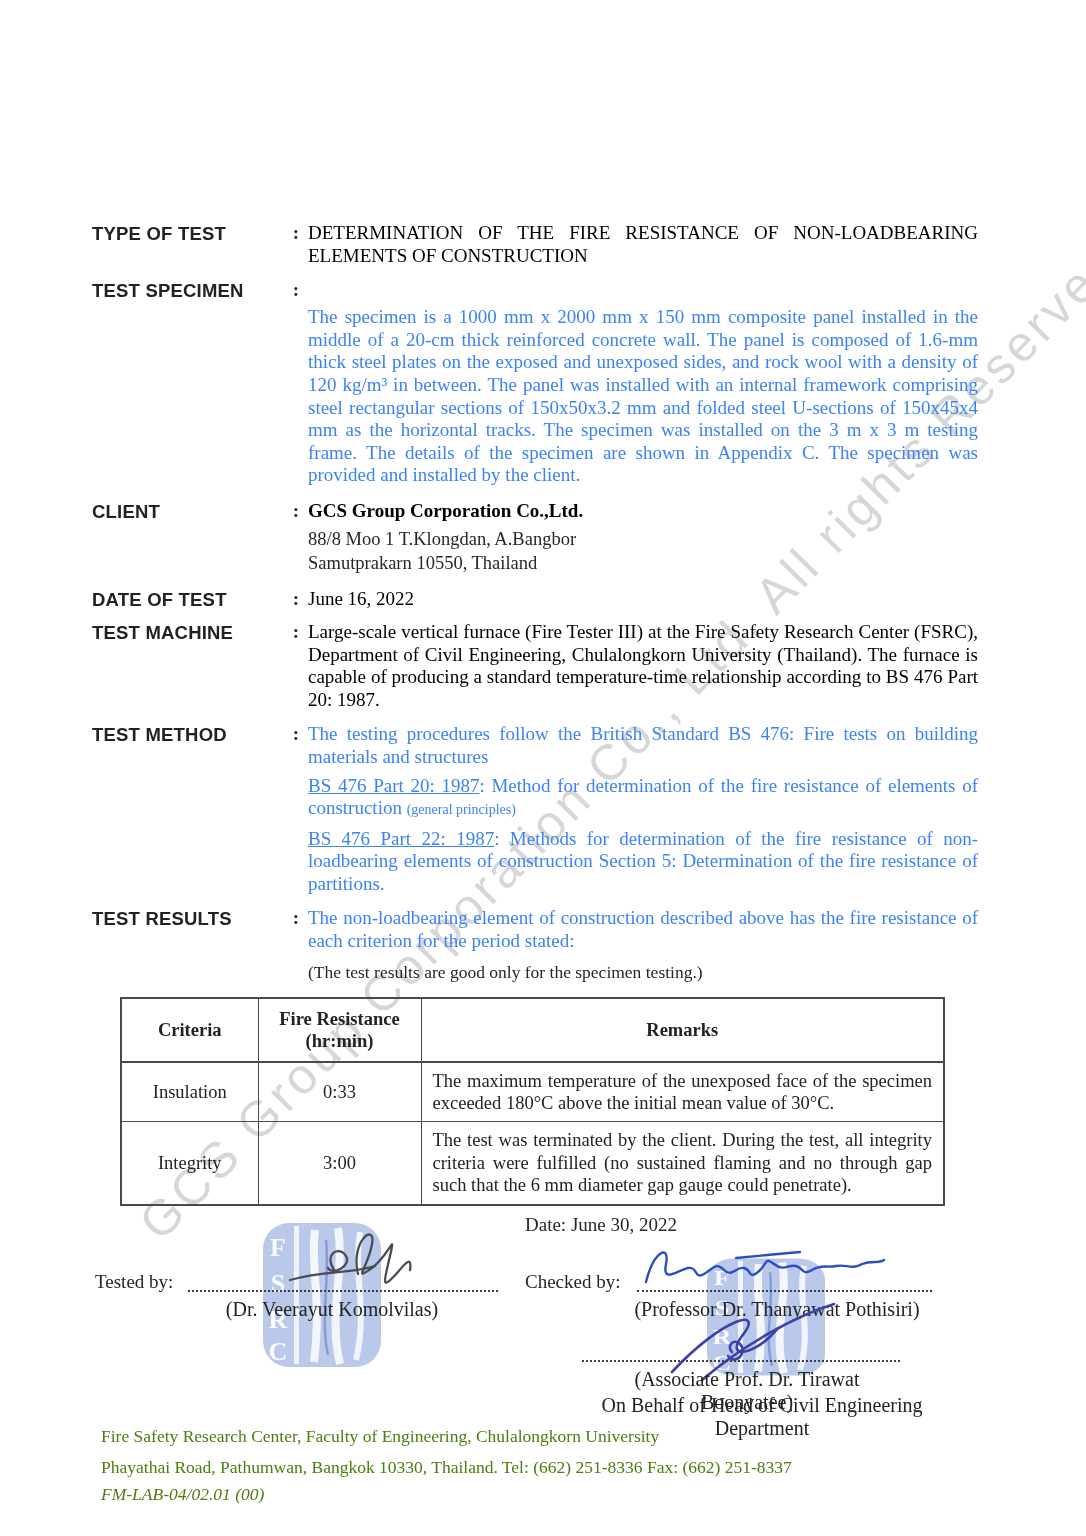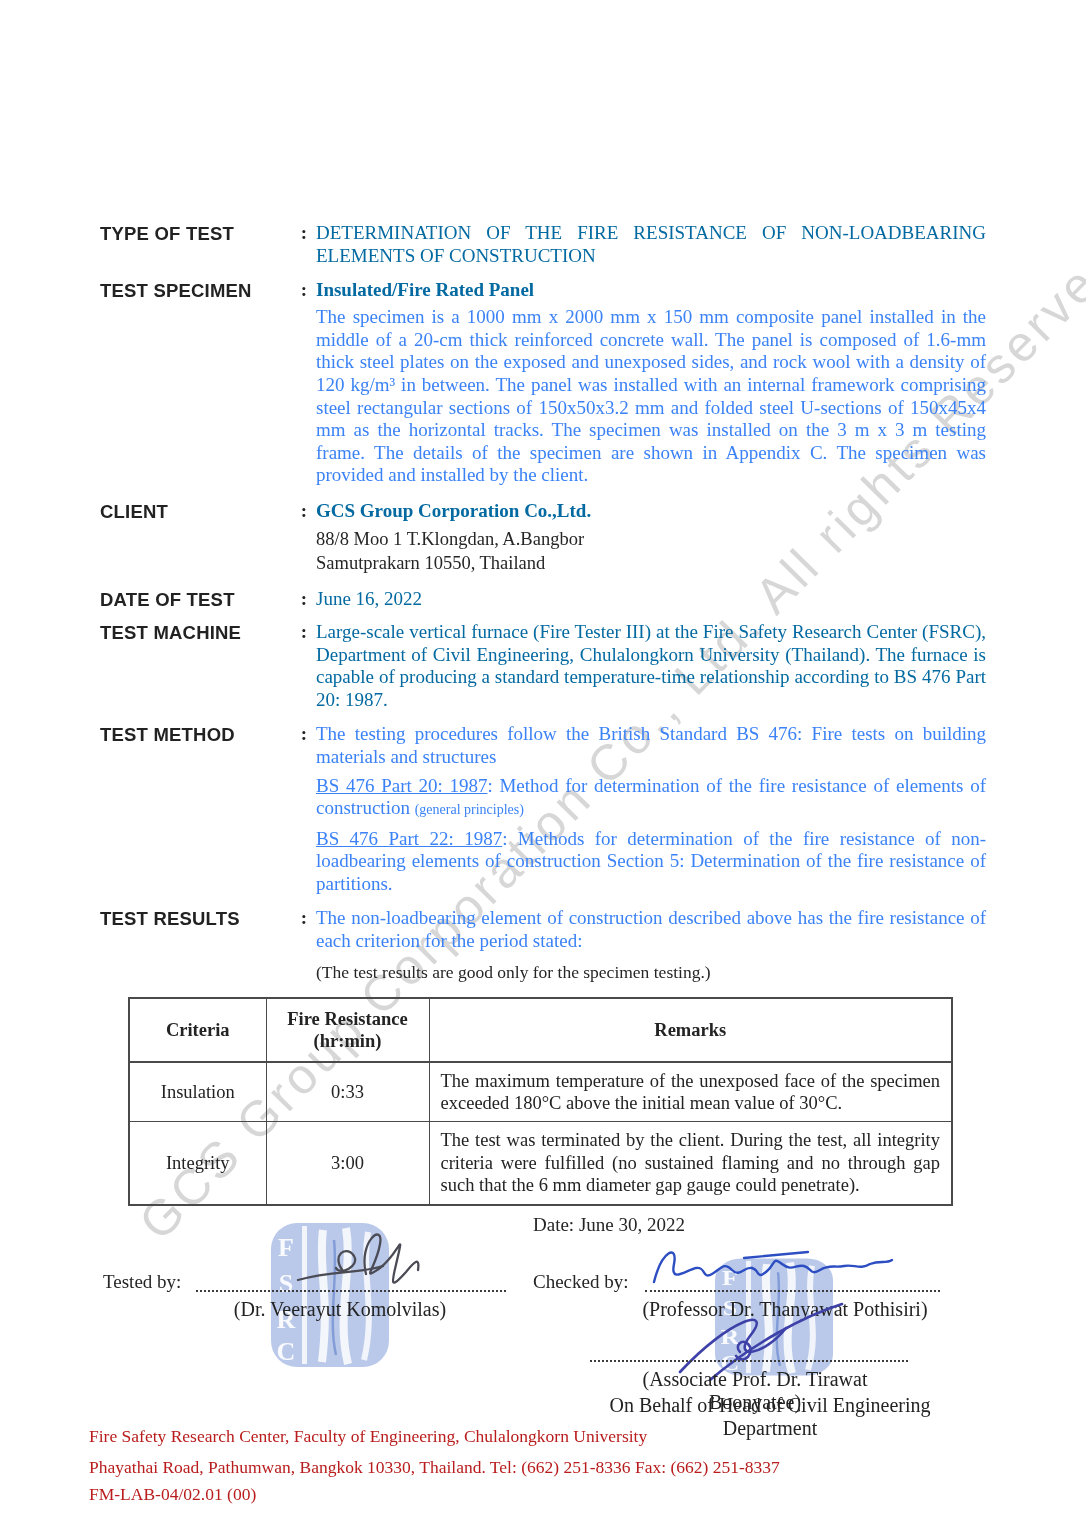--- a/index.html
+++ b/index.html
@@ -22,39 +22,39 @@
     letter-spacing:4px;
     color:#d7d7d7;
     white-space:nowrap;
     transform:rotate(-45.5deg);
     transform-origin:center center;
     z-index:0;
     user-select:none;
   }
   .content{
     position:absolute;
-    left:100px;top:222px;
+    left:92px;top:222px;
     width:886px;
     z-index:1;
   }
   .row{
     display:grid;
     grid-template-columns:192px 24px 1fr;
     align-items:start;
   }
   .flabel{
     font-family:"Liberation Sans", sans-serif;
     font-weight:bold;
     font-size:18.5px;
     color:#222;
     letter-spacing:.2px;
     padding-top:1px;
   }
   .colon{font-weight:bold;font-size:19px;color:#222;text-align:center;}
-  .fvalue{font-size:19px;line-height:22.6px;text-align:justify;color:#0369a1;}
+  .fvalue{font-size:19px;line-height:22.6px;text-align:justify;color:#000000;}
   .bold{font-weight:bold;}
   .indent{margin-left:216px;}
   .para{font-size:19px;line-height:22.6px;text-align:justify;color:#3b82f6;}
   .addr{font-size:18.5px;line-height:24px;}
   .uline{text-decoration:underline;}
   .small-inline{font-size:14px;}
   .note{font-size:17.5px;margin-top:9px;text-align:left;}
   .mb12{margin-bottom:12px;}
   .mb14{margin-bottom:13px;}
   .mb10{margin-bottom:10px;}
@@ -97,47 +97,46 @@
   }
   .abs{position:absolute;}
   .dotline{border-bottom:2px dotted #3c3c3c;height:0;}
   .sig-name{text-align:center;font-size:20px;color:#232323;}
   .stamp{opacity:.85;}
   .sig-svg{pointer-events:none;}
 
   
   .footer{
     position:absolute;
-    left:89px;top:1421px;
+    left:101px;top:1421px;
     font-size:17.5px;
     line-height:31px;
-    color:#b91c1c;
+    color:#4d7c0f;
     z-index:1;
   }
-  .footer .fm{line-height:22px;}
+  .footer .fm{line-height:22px;font-style:italic;}
 </style>
 </head>
 <body>
 
 <div class="page">
 
   <div class="watermark">GCS Group Corporation Co., Ltd. All rights Reserved</div>
 
   <div class="content">
 
     <div class="row mb12">
       <div class="flabel">TYPE OF TEST</div>
       <div class="colon">:</div>
       <div class="fvalue">DETERMINATION OF THE FIRE RESISTANCE OF NON-LOADBEARING ELEMENTS OF CONSTRUCTION</div>
     </div>
 
     <div class="row">
       <div class="flabel">TEST SPECIMEN</div>
       <div class="colon">:</div>
-      <div class="fvalue bold">Insulated/Fire Rated Panel</div>
     </div>
     <div class="para indent mt4 mb14">The specimen is a 1000 mm x 2000 mm x 150 mm composite panel installed in the middle of a 20-cm thick reinforced concrete wall. The panel is composed of 1.6-mm thick steel plates on the exposed and unexposed sides, and rock wool with a density of 120 kg/m³ in between. The panel was installed with an internal framework comprising steel rectangular sections of 150x50x3.2 mm and folded steel U-sections of 150x45x4 mm as the horizontal tracks. The specimen was installed on the 3 m x 3 m testing frame. The details of the specimen are shown in Appendix C. The specimen was provided and installed by the client.</div>
 
     <div class="row">
       <div class="flabel">CLIENT</div>
       <div class="colon">:</div>
       <div class="fvalue bold">GCS Group Corporation Co.,Ltd.</div>
     </div>
     <div class="addr indent mt4">88/8 Moo 1 T.Klongdan, A.Bangbor</div>
     <div class="addr indent mb14">Samutprakarn 10550, Thailand</div>

